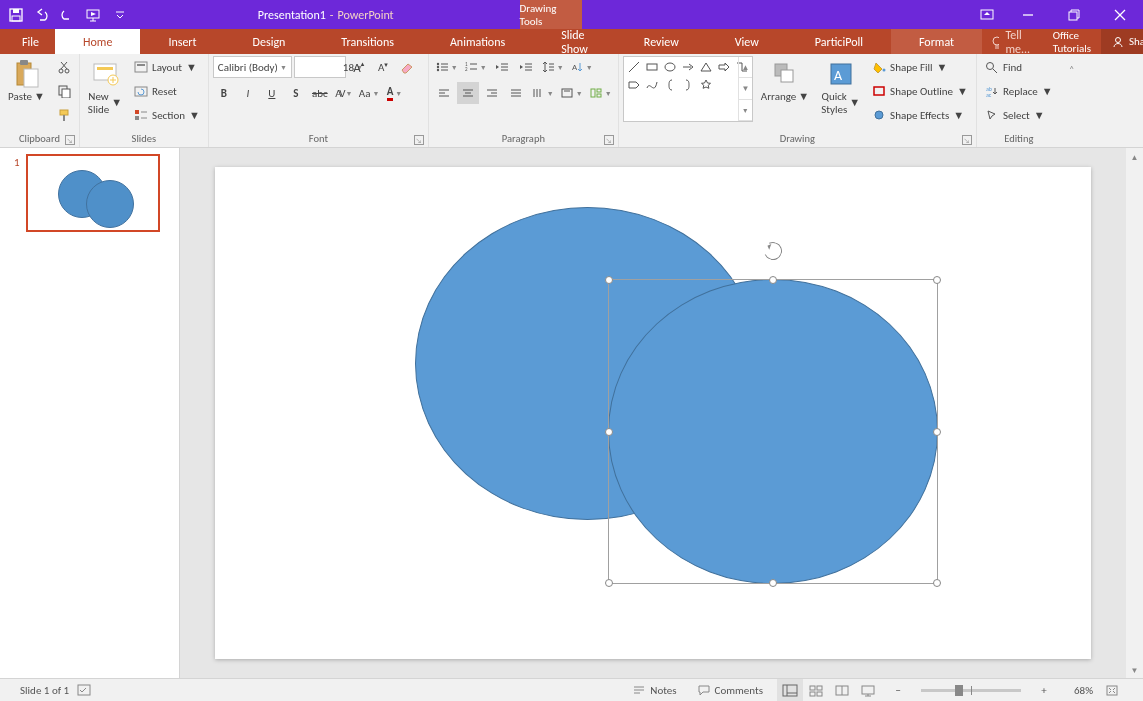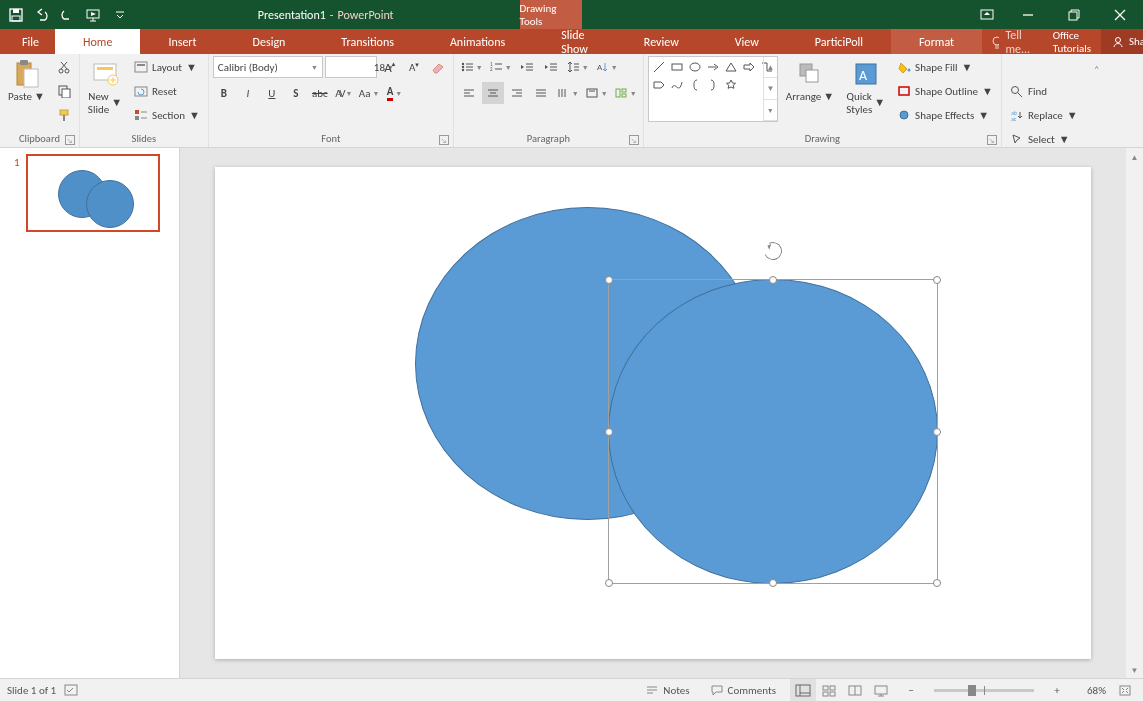--- a/index.html
+++ b/index.html
@@ -1,19 +1,19 @@
 <!DOCTYPE html>
 <html><head>
 <meta charset="utf-8">
 <style>
 * { box-sizing: border-box; margin: 0; padding: 0; font-family: "Segoe UI", Calibri, sans-serif; }
 body { width: 1143px; height: 701px; background: #fff; display: flex; flex-direction: column; overflow: hidden; font-size: 11px; color: #444; }
 
 
-.title-bar { height: 29px; background: #14532d; display: flex; align-items: center; padding: 0 0 0 4px; color: #fff; }
+.title-bar { height: 29px; background: #6d28d9; display: flex; align-items: center; padding: 0 0 0 4px; color: #fff; }
 .title-bar .qat { display: flex; align-items: center; gap: 2px; }
 .title-bar .qat .qbtn { width: 24px; height: 24px; display:flex; align-items:center; justify-content:center; cursor:pointer; }
 .title-seg { flex: 1; display:flex; justify-content:center; align-items:center; gap:4px; font-size:12px; }
 .title-seg .tgrey { color: #f3d0c7; }
 .contextab { background:#c25c42; height:29px; display:flex; flex-direction:column; align-items:center; justify-content:center; width:62px; font-size:11px;}
 .win-controls { display:flex; align-items:center; gap:0; }
 .win-controls .wbtn { width:46px; height:29px; display:flex; align-items:center; justify-content:center; cursor:pointer;}
 .win-controls .wbtn.small { width:36px; }
 
 
@@ -74,21 +74,21 @@
 
 .sel-box { position:absolute; border:1px solid #a0a0a0; left:393px; top:112px; width:330px; height:305px;}
 .handle { position:absolute; width:8px; height:8px; background:#fff; border:1px solid #888; border-radius:50%;}
 .h-tl{left:-4px;top:-4px;} .h-t{left:calc(50% - 4px);top:-4px;} .h-tr{right:-4px;top:-4px;}
 .h-l{left:-4px;top:calc(50% - 4px);} .h-r{right:-4px;top:calc(50% - 4px);}
 .h-bl{left:-4px;bottom:-4px;} .h-b{left:calc(50% - 4px);bottom:-4px;} .h-br{right:-4px;bottom:-4px;}
 .rot { position:absolute; left:calc(50% - 9px); top:-38px; width:18px; height:18px; border:1.5px solid #888; border-radius:50%; border-left-color:transparent; transform:rotate(20deg);}
 .rot::after{content:""; position:absolute; left:-2px; top:2px; border:3px solid transparent; border-right-color:#888;}
 
 
-.status-bar { height:23px; background:#f1f1f1; border-top:1px solid #d4d4d4; display:flex; align-items:center; padding:0 7px; font-size:11px; color:#555; gap:8px;}
+.status-bar { height:23px; background:#f1f1f1; border-top:1px solid #d4d4d4; display:flex; align-items:center; padding:0 20px; font-size:11px; color:#555; gap:8px;}
 .status-bar .spacer{flex:1;}
 .sbtn { display:flex; align-items:center; gap:4px; padding:0 6px; height:23px; cursor:pointer;}
 .viewbtns { display:flex; align-items:center;}
 .viewbtns .vb { width:26px; height:23px; display:flex; align-items:center; justify-content:center; cursor:pointer;}
 .viewbtns .vb.active { background:#e1e1e1;}
 .zoom-slider { width:100px; height:3px; background:#c8c8c8; position:relative; margin:0 6px;}
 .zoom-slider .tick { position:absolute; left:50%; top:-3px; width:1px; height:9px; background:#888;}
 .zoom-slider .zthumb { position:absolute; left:34px; top:-4px; width:8px; height:11px; background:#888;}
 .zchar { width:18px; text-align:center; cursor:pointer;}
 
@@ -289,21 +289,21 @@
             <span class="caret">▼</span>
           </div>
       </div>
     </div>
     <div class="group-label"><span>Slides</span></div>
   </div>
 
   <div class="group" style="min-width:220px;">
     <div class="group-body" style="flex-direction:column; gap:4px;">
       <div class="hrow">
-        <div class="combo" style="width:110px;">
+        <div class="combo" style="width:79px;">
             <span>Calibri (Body)</span>
             <span class="caret">▼</span>
           </div>
         <div class="combo" style="width:26px;padding-left:48px;">
             <span>18</span>
             <span class="caret">▼</span>
           </div>
         <div class="smallbtn" style="font-size:13px;">A<span style="font-size:7px;position:relative;top:-4px;">▴</span></div>
         <div class="smallbtn" style="font-size:11px;">A<span style="font-size:7px;position:relative;top:-3px;">▾</span></div>
         <div class="smallbtn">
@@ -562,21 +562,21 @@
               <circle cx="7" cy="6" r="4" fill="#5b9bd5" stroke="#41719c"></circle>
             </svg>
             <span>Shape Effects</span>
             <span class="caret">▼</span>
           </div>
       </div>
     </div>
     <div class="group-label"><span>Drawing</span><div class="launcher">↘</div></div>
   </div>
 
-  <div class="group" style="border-right:none;margin-top:24px;">
+  <div class="group" style="border-right:none;">
     <div class="group-body">
       <div class="vstack">
         <div class="txtbtn">
             <svg width="14" height="12">
               <circle cx="5" cy="5" r="3.5" fill="none" stroke="#555"></circle>
               <line x1="8" y1="8" x2="12" y2="12" stroke="#555"></line>
             </svg>
             <span>Find</span>
           </div>
         <div class="txtbtn">

